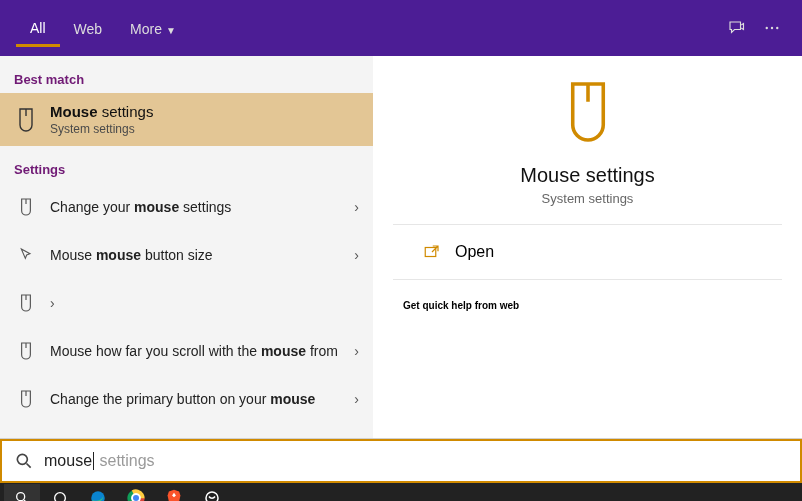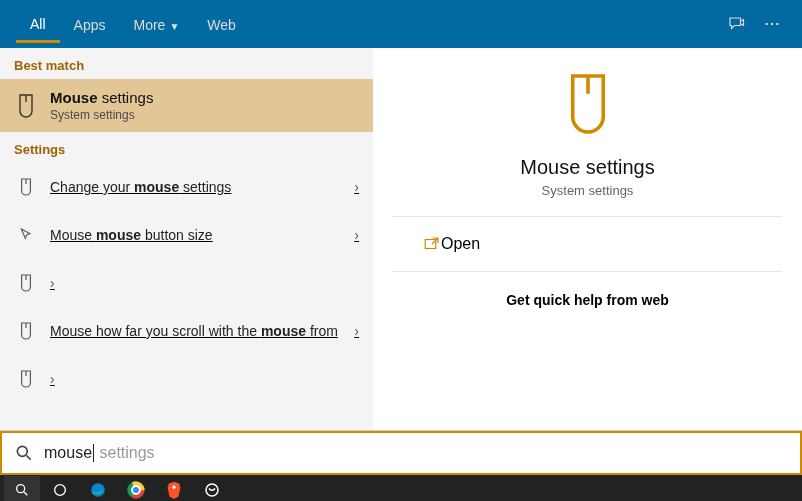--- a/index.html
+++ b/index.html
@@ -1,72 +1,71 @@
 <!DOCTYPE html>
 <html><head>
 <meta charset="utf-8">
 <style>
   * { box-sizing: border-box; margin: 0; padding: 0; font-family: "Segoe UI", Arial, sans-serif; }
   body { width: 802px; height: 501px; overflow: hidden; background: #fff; }
 
-  .top-tabs { height: 48px; background: #0369a1; display: flex; align-items: center; padding: 0 16px; color: #ddd; font-size: 14px; }
+  .top-tabs { height: 56px; background: #4c1d95; display: flex; align-items: center; padding: 0 16px; color: #ddd; font-size: 14px; }
   .top-tabs .tab { padding: 10px 14px 8px; cursor: pointer; position: relative; }
   .top-tabs .tab.active { border-bottom: 3px solid #d08a00; color: #fff; }
   .top-tabs .spacer { flex: 1; }
   .top-tabs .iconbtn { width: 28px; height: 28px; display:flex; align-items:center; justify-content:center; margin-left:8px; cursor:pointer; color:#ddd; }
   .chev { margin-left:4px; font-size:10px; }
 
   .body { display:flex; height: calc(501px - 44px - 30px - 44px); background:#fafafa; border-bottom:1px solid #d0d0d0; }
 
   .left { width: 373px; background:#f4f4f4; overflow:hidden; }
-  .section-label { font-size: 13px; font-weight:600; padding: 10px 14px 6px; color:#a16207; }
+  .section-label { font-size: 13px; font-weight:600; padding: 16px 14px 6px; color:#701a75; }
   .bestmatch { background:#e3c695; padding: 10px 14px; display:flex; align-items:center; gap:12px; }
   .bestmatch .title { font-size:15px; color:#111; }
   .bestmatch .title b { font-weight:600; }
   .bestmatch .sub { font-size:12px; color:#4a4a4a; margin-top:2px; }
   .mouse-icon-sm { width:24px; height:28px; display:flex; align-items:center; justify-content:center; }
 
-  .setting-row { display:flex; align-items:center; padding: 10px 14px; gap:12px; cursor:pointer;text-decoration:underline; }
+  .setting-row { display:flex; align-items:center; padding: 10px 14px; gap:12px; cursor:pointer; }
   .setting-row .txt { flex:1; font-size:14px; color:#222; line-height:1.3; }
   .setting-row .txt b { font-weight:600; }
   .setting-row .chevron { color:#555; font-size:14px; }
 
   .right { flex:1; background:#fff; display:flex; flex-direction:column; }
   .right-hero { text-align:center; padding: 20px 0 18px; border-bottom:1px solid #e6e6e6; margin: 0 20px; }
   .right-hero .big-icon { display:inline-block; margin-bottom:8px; }
   .right-hero h2 { font-size:20px; font-weight:400; color:#111; margin-top:4px; }
   .right-hero .sub { font-size:13px; color:#666; margin-top:4px; }
-  .right-action { display:flex; align-items:center; padding: 18px 30px; border-bottom:1px solid #e6e6e6; margin:0 20px; cursor:pointer; }
+  .right-action { display:flex; align-items:center; gap:14px; padding: 18px 30px; border-bottom:1px solid #e6e6e6; margin:0 20px; cursor:pointer; }
   .right-action .action-icon { color:#d08a00; }
-  .right-section { padding: 20px 30px 8px; font-weight:600; font-size:14px;text-align:center; }
+  .right-section { padding: 20px 30px 8px; font-weight:600; font-size:10px; }
   .right-link { padding: 12px 30px; font-size:14px; color:#222; cursor:pointer; }
 
   .search-bar { height: 44px; border:2px solid #d08a00; background:#fff; display:flex; align-items:center; padding:0 12px; gap:10px; }
   .search-bar .sicon { color:#444; }
   .search-bar .sinput { flex:1; font-size:16px; color:#222; }
   .search-bar .sinput .typed { color:#222; }
   .search-bar .sinput .suggest { color:#9a9a9a; }
   .cursor { display:inline-block; width:1px; height:18px; background:#222; vertical-align:middle; margin:0 1px; }
 
   .taskbar { height:30px; background:#222; display:flex; align-items:center; padding:0 4px; gap:2px; }
   .taskbar .ticon { width:36px; height:28px; display:flex; align-items:center; justify-content:center; cursor:pointer; }
   .taskbar .ticon.active { background:#333; }
 
   svg { display:block; }
 </style>
 </head>
 <body>
 
 <div class="top-tabs">
   <div class="tab active">All</div>
-  <div class="tab">Apps</div>
+  <div class="tab">Web</div>
   <div class="tab">
     <span>More</span><span class="chev">▼</span>
   </div>
-  <div class="tab">Web</div>
   <div class="spacer"></div>
   <div class="iconbtn">
     <svg width="18" height="18" viewBox="0 0 24 24" fill="none" stroke="currentColor" stroke-width="1.5">
         <path d="M4 4h14v10H10l-4 4v-4H4z"></path>
         <path d="M19 8l3-2v8l-3-2"></path>
       </svg>
   </div>
   <div class="iconbtn">
     <svg width="18" height="18" viewBox="0 0 24 24" fill="currentColor">
         <circle cx="5" cy="12" r="1.6"></circle>
@@ -131,20 +130,21 @@
       <div class="txt"><span>Mouse how far you scroll with the </span><b>mouse</b><span> from</span></div>
       <div class="chevron">›</div>
     </div>
 
     <div class="setting-row">
       <div class="mouse-icon-sm">
           <svg width="16" height="22" viewBox="0 0 22 28" fill="none" stroke="#555" stroke-width="1.6">
             <path d="M5 3h12v16a6 6 0 0 1-12 0V3z M11 3v7"></path>
           </svg>
         </div>
+      <div class="txt"><span>Change the primary button on your </span><b>mouse</b><span></span></div>
       <div class="chevron">›</div>
     </div>
   </div>
 
   <div class="right">
     <div class="right-hero">
       <div class="big-icon">
         <svg width="56" height="72" viewBox="0 0 22 28" fill="none" stroke="#d08a00" stroke-width="1.4">
             <path d="M5 3h12v16a6 6 0 0 1-12 0V3z M11 3v7"></path>
           </svg>

